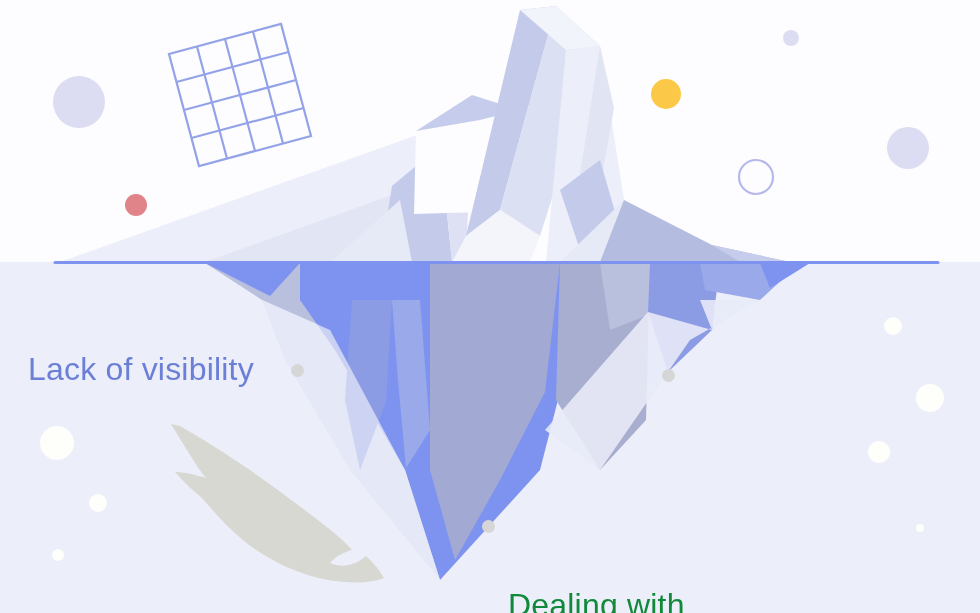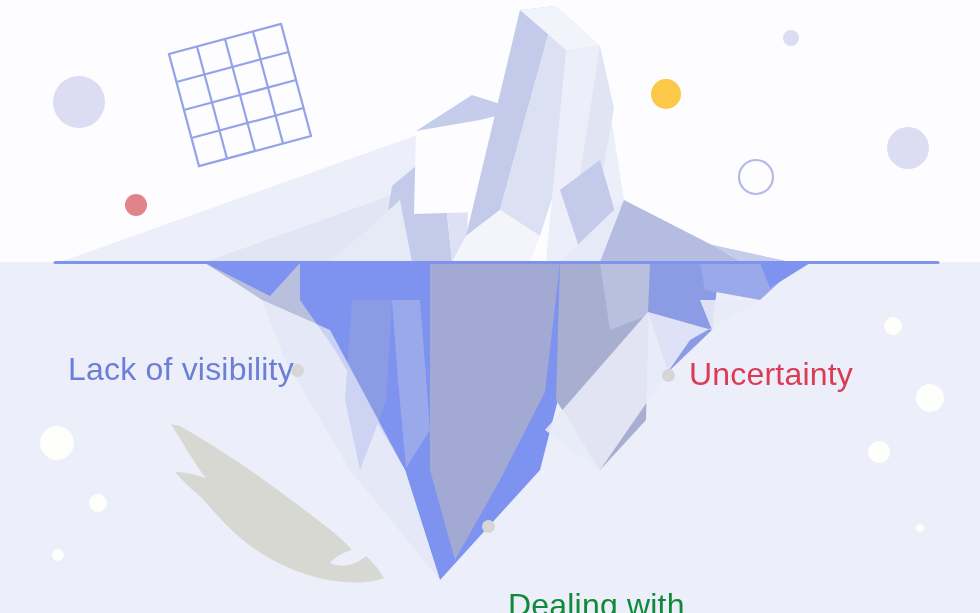--- a/index.html
+++ b/index.html
@@ -31,21 +31,20 @@
     font-weight: 500;
     letter-spacing: 0.2px;
     white-space: pre;
     line-height: 1.22;
   }
   #label-lack {
     left: 28px;
     top: 350px;
     font-size: 32px;
     color: #6b7fd7;
-    margin-left: 40px;
   }
   #label-uncertainty {
     left: 689px;
     top: 355px;
     font-size: 32px;
     color: #dc3b55;
   }
   #label-dealing {
     left: 508px;
     top: 508px;
@@ -167,21 +166,20 @@
       <circle cx="893" cy="326" r="9"></circle>
       <circle cx="930" cy="398" r="14"></circle>
       <circle cx="879" cy="452" r="11"></circle>
       <circle cx="920" cy="528" r="4"></circle>
     </g>
   </svg>
 
   <div class="label" id="label-lack">Lack of visibility</div>
   <span class="bullet-dot" id="dot-lack"></span>
 
-  <div class="label" id="label-uncertainty">Uncertainty</div>
   <span class="bullet-dot" id="dot-unc"></span>
 
   <div class="label" id="label-dealing">
     <div>Dealing with</div>
     
   </div>
   <span class="bullet-dot" id="dot-deal"></span>
 
 </div>
 

